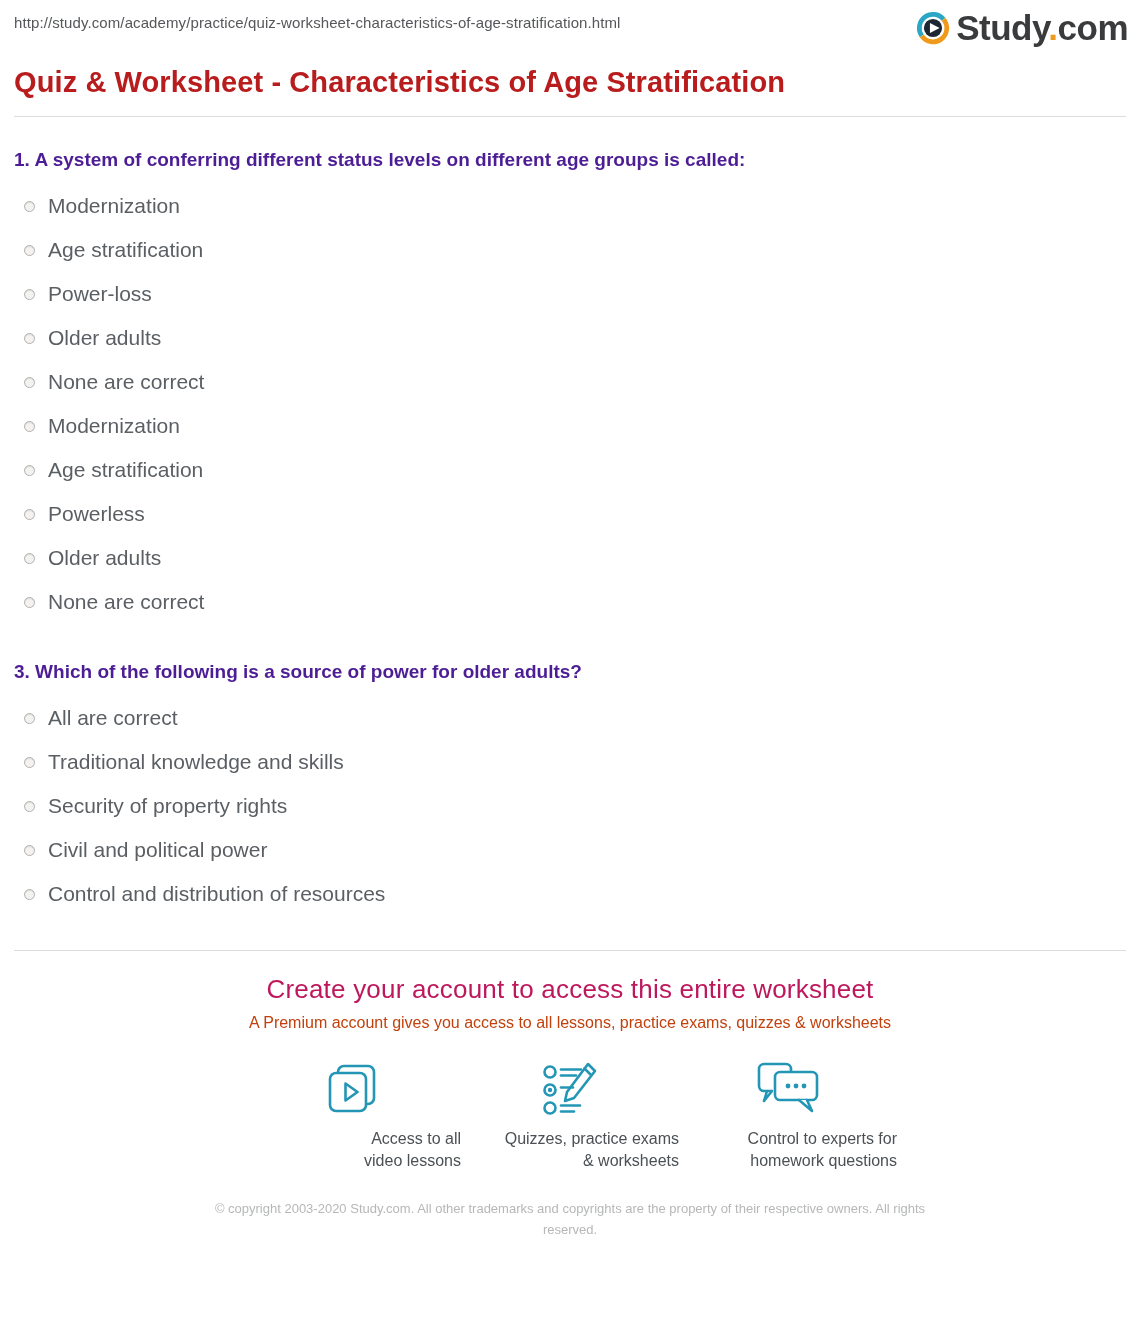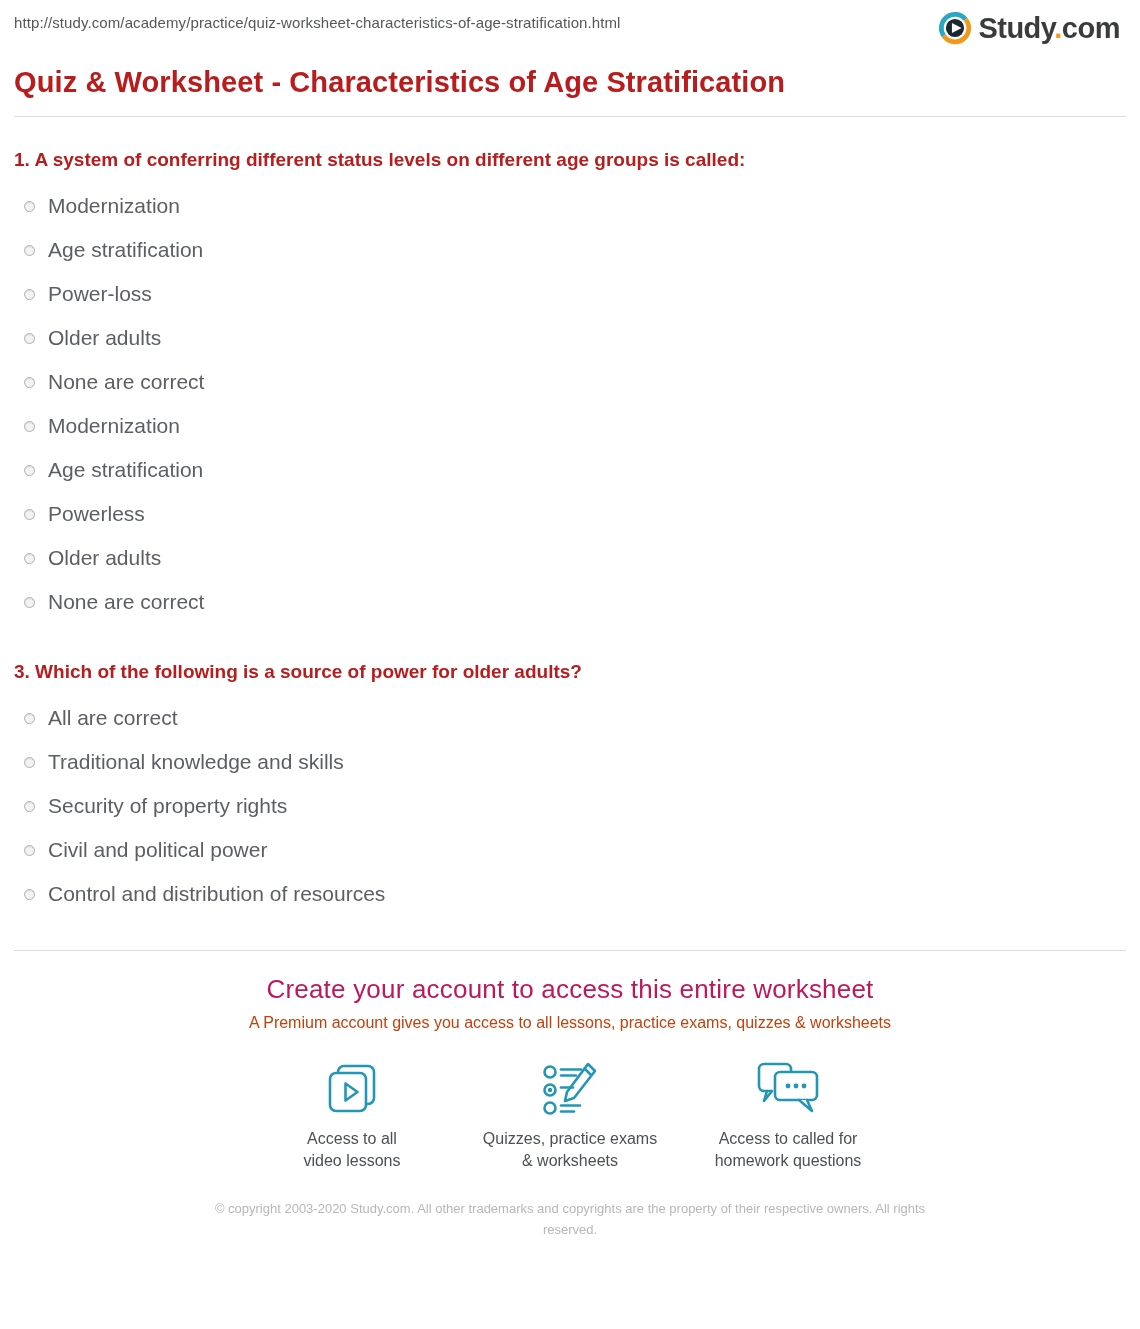--- a/index.html
+++ b/index.html
@@ -7,39 +7,39 @@
   body {
     width: 1140px; height: 1329px;
     font-family: "Liberation Sans", "DejaVu Sans", sans-serif;
     overflow: hidden;
     position: relative;
   }
 
   
   .topbar {
     display: flex; justify-content: space-between; align-items: flex-start;
-    padding: 10px 20px 0 14px;
+    padding: 10px 12px 0 14px;
   }
   .url-text { font-size: 15px; color: #55575a; margin-top: 4px; letter-spacing: 0.1px; }
   .logo { display: flex; align-items: center; gap: 5px; cursor: pointer; }
   .logo svg { width: 36px; height: 36px; display: block; }
-  .logo-text { font-size: 29px; font-weight: 600; color: #3a3b3d; letter-spacing: -0.5px; line-height: 36px; }
+  .logo-text { font-size: 35px; font-weight: 600; color: #3a3b3d; letter-spacing: -0.5px; line-height: 36px; }
   .logo-dot { color: #f09a1c; }
 
   
   .page-title {
     font-size: 29px; font-weight: 600; color: #b91c1c;
     margin: 20px 14px 0; letter-spacing: 0.1px;
   }
   .divider { border: none; border-top: 1px solid #dcdddf; margin: 17px 14px 0; }
 
   
   .quiz { padding: 0 14px; }
   .question {
-    font-size: 19px; font-weight: 600; color: #b91c1c;
+    font-size: 19px; font-weight: 600; color: #4c1d95;
     line-height: 28px; margin: 44px 0 0; max-width: 1090px;
   }
   .question.first { margin-top: 29px; }
   .options { list-style: none; }
   .option {
     display: flex; align-items: center;
     margin-top: 20px; min-height: 24px; padding-left: 10px;
     cursor: pointer;
   }
   .radio {
@@ -48,21 +48,21 @@
     box-shadow: inset 0 1px 1px rgba(0,0,0,0.10);
     flex: none;
   }
   .option-label { font-size: 21px; color: #5b5f63; margin-left: 13px; }
 
   
   .cta { text-align: center; }
   .cta-heading { font-size: 26px; font-weight: 400; color: #be185d; margin-top: 23px; letter-spacing: 0.2px; }
   .cta-sub { font-size: 16px; color: #c2410c; margin-top: 9px; }
   .features { display: flex; justify-content: center; margin-top: 27px; }
-  .feature { width: 218px; text-align: center; }
+  .feature { width: 218px; text-align: right; }
   .feature .icon-box { height: 58px; display: flex; align-items: flex-end; justify-content: center; }
   .feature svg { display: block; }
   .feature-label { font-size: 16px; color: #4b5054; line-height: 1.38; margin-top: 11px; }
 
   
   .copyright {
     font-size: 13px; color: #b5b7b9; text-align: center;
     max-width: 720px; margin: 27px auto 0; line-height: 1.6;
   }
 </style>
@@ -212,21 +212,21 @@
           <path d="M16 30 H9 a5 5 0 0 1 -5 -5 V8 a5 5 0 0 1 5 -5 H31 a5 5 0 0 1 5 5 V11"></path>
           <path d="M12 30 L9 40 L17 30"></path>
           <rect x="20" y="11" width="42" height="28" rx="5" fill="#ffffff"></rect>
           <path d="M52 39 L57 50 L44 39" fill="#ffffff"></path>
           <circle cx="33" cy="25" r="2.4" fill="#2496b5" stroke="none"></circle>
           <circle cx="41" cy="25" r="2.4" fill="#2496b5" stroke="none"></circle>
           <circle cx="49" cy="25" r="2.4" fill="#2496b5" stroke="none"></circle>
         </svg>
       </div>
       <div class="feature-label">
-        <div>Access to called for</div>
+        <div>Control to experts for</div>
         <div>homework questions</div>
       </div>
     </div>
 
   </div>
 </div>
 
 <div class="copyright">© copyright 2003-2020 Study.com. All other trademarks and copyrights are the property of their respective owners. All rights reserved.</div>
 
 </body></html>

